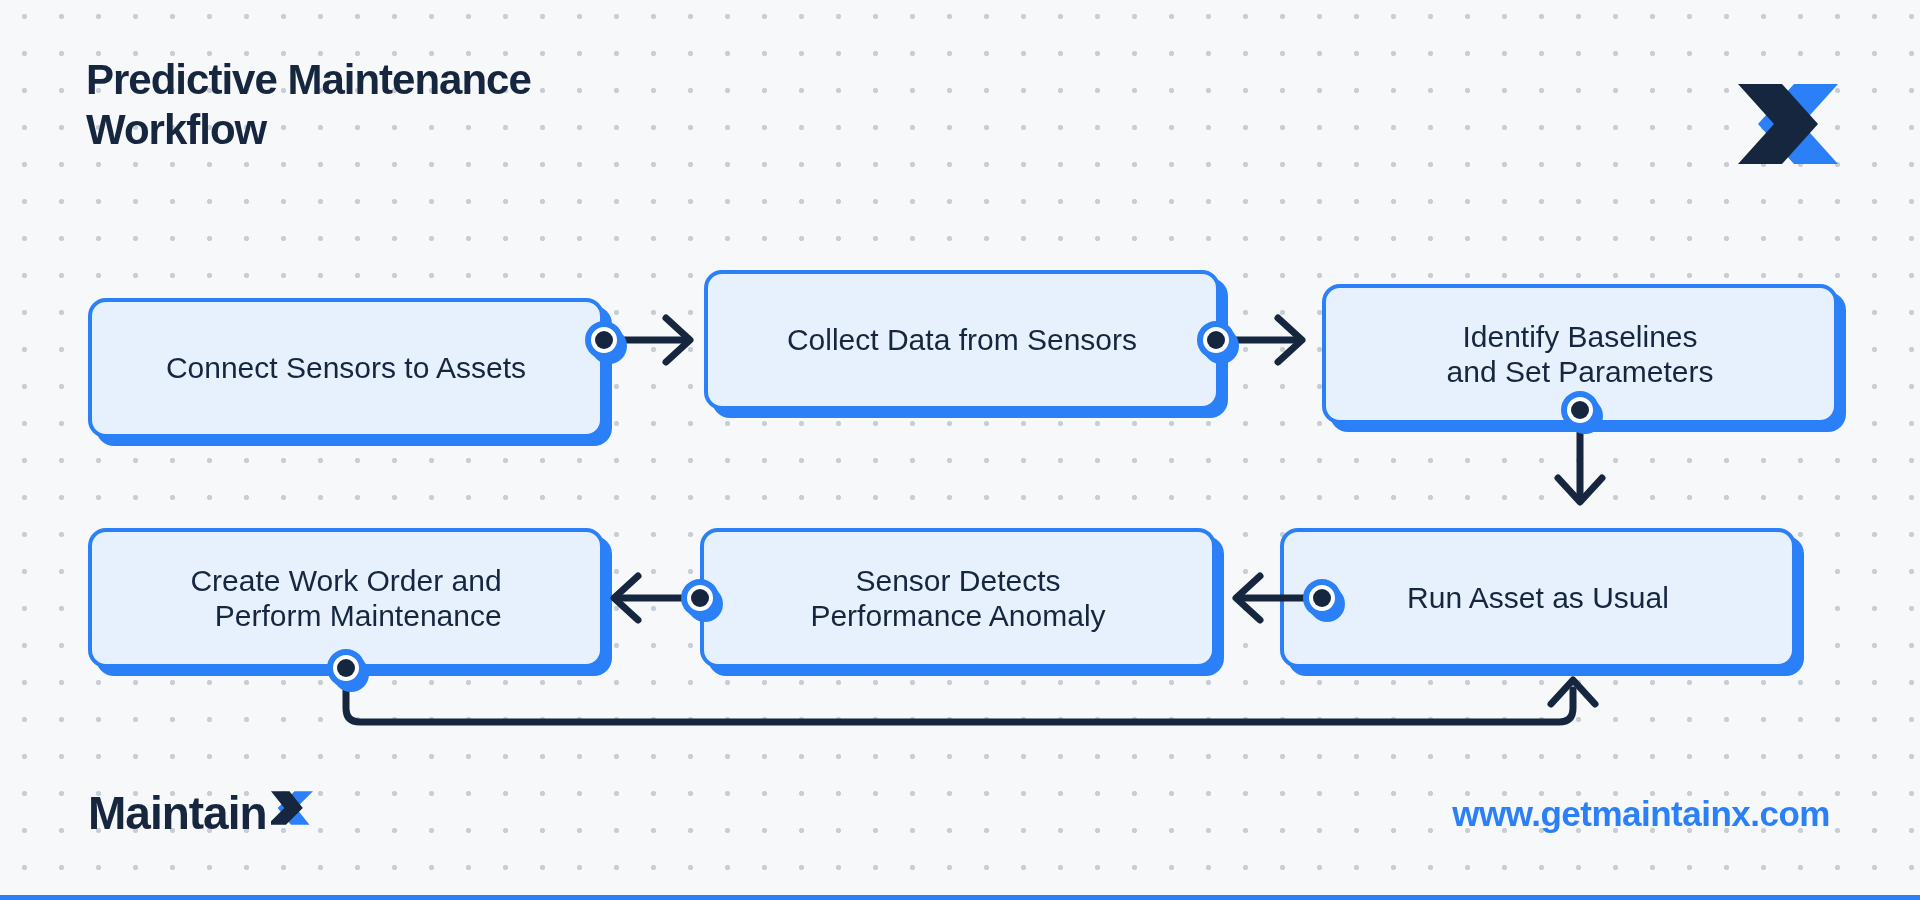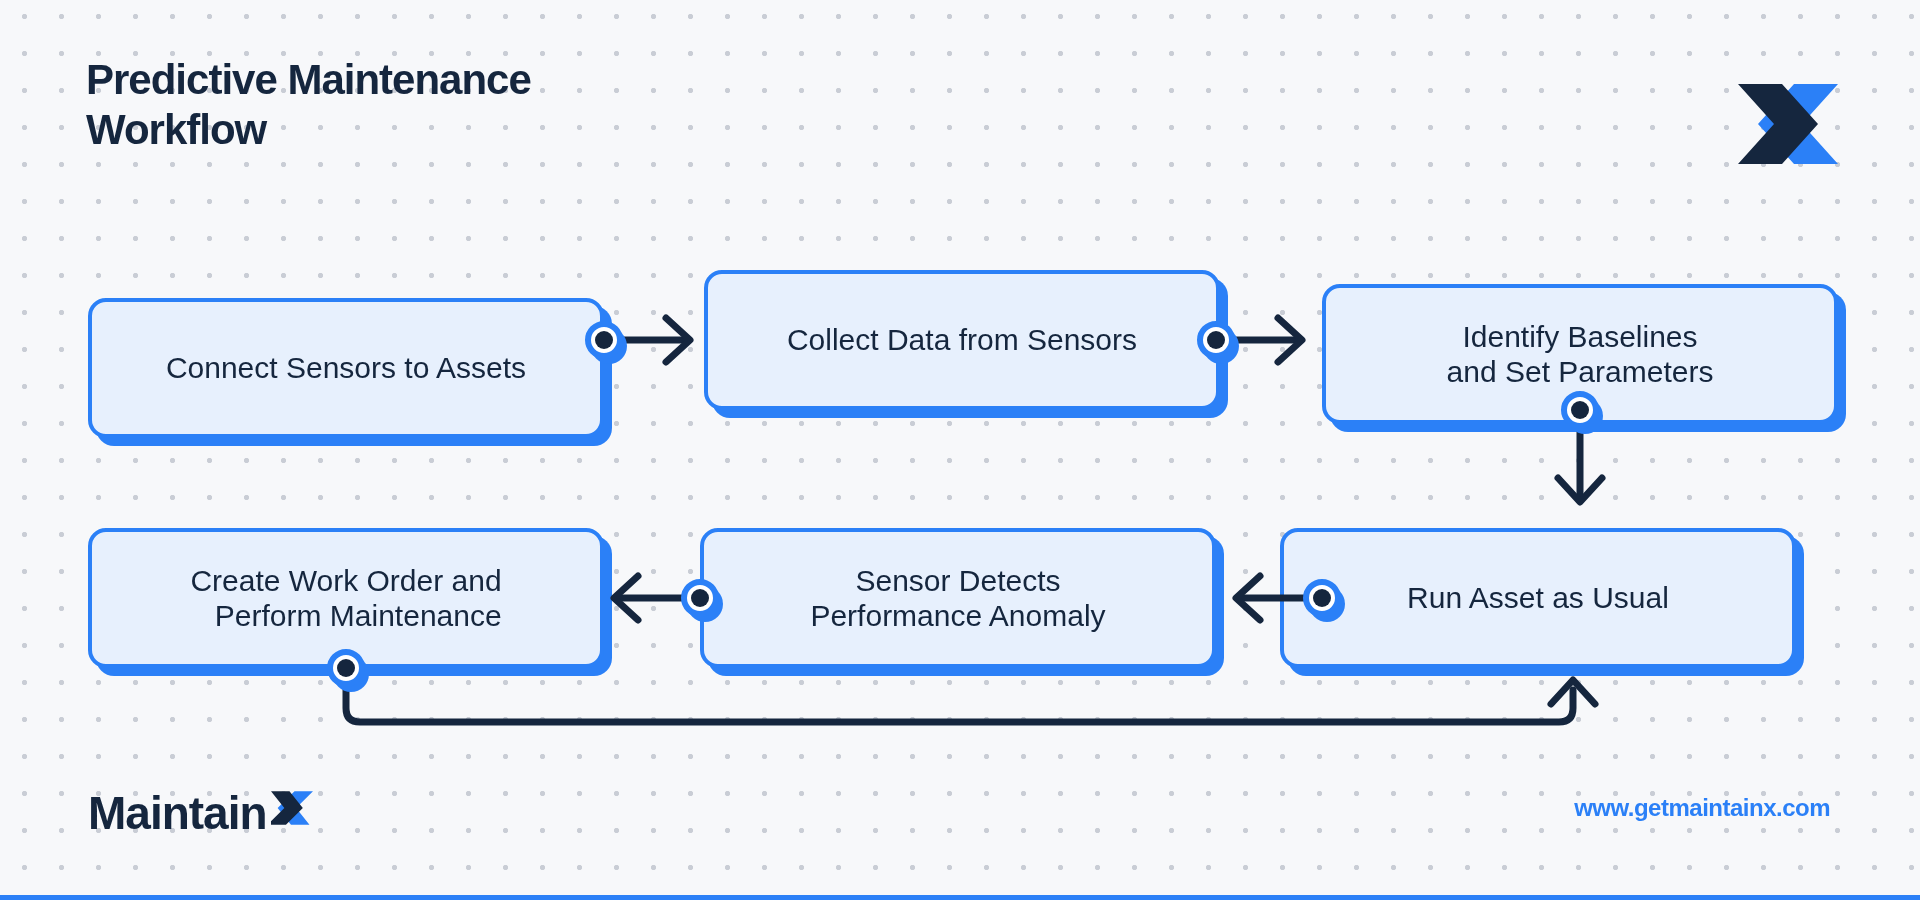--- a/index.html
+++ b/index.html
@@ -52,21 +52,21 @@
   .logo-navy{fill:var(--navy);}
   .logo-blue{fill:var(--accent);}
   .footer-brand{
     position:absolute;left:88px;top:786px;height:48px;
     display:flex;align-items:flex-start;
     color:var(--navy);font-size:46px;font-weight:700;letter-spacing:-1px;
   }
   .brand-x{width:42px;height:36px;margin-left:4px;margin-top:4px;}
   .footer-url{
     position:absolute;right:90px;top:794px;
-    color:var(--accent);font-size:24px;font-weight:700;letter-spacing:-0.5px;
+    color:var(--accent);font-size:35px;font-weight:700;letter-spacing:-0.5px;
   }
   .bottom-bar{
     position:absolute;left:0;bottom:0;width:1920px;height:5px;
     background:var(--accent);
   }
 </style>
 </head>
 <body>
 
 <div class="canvas">

